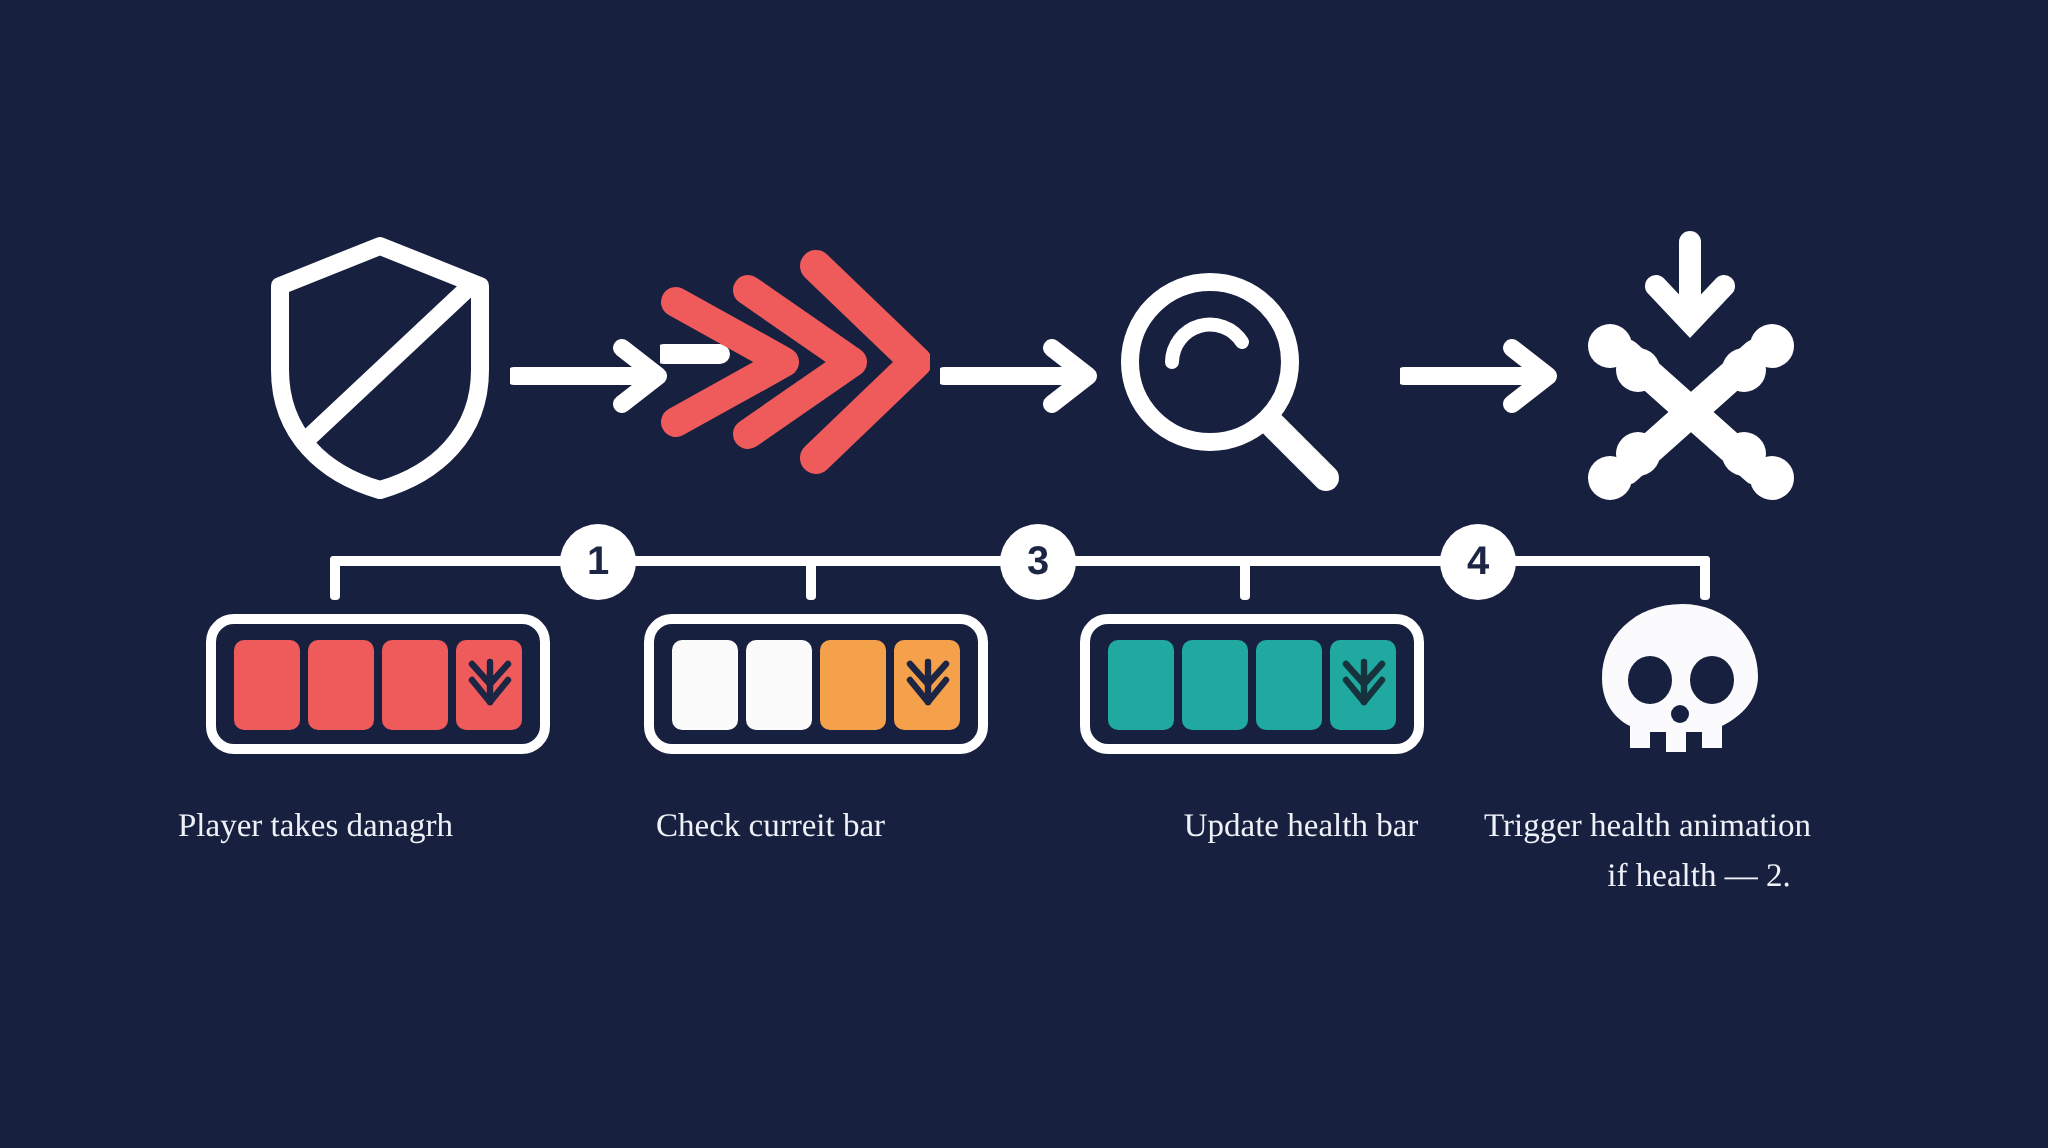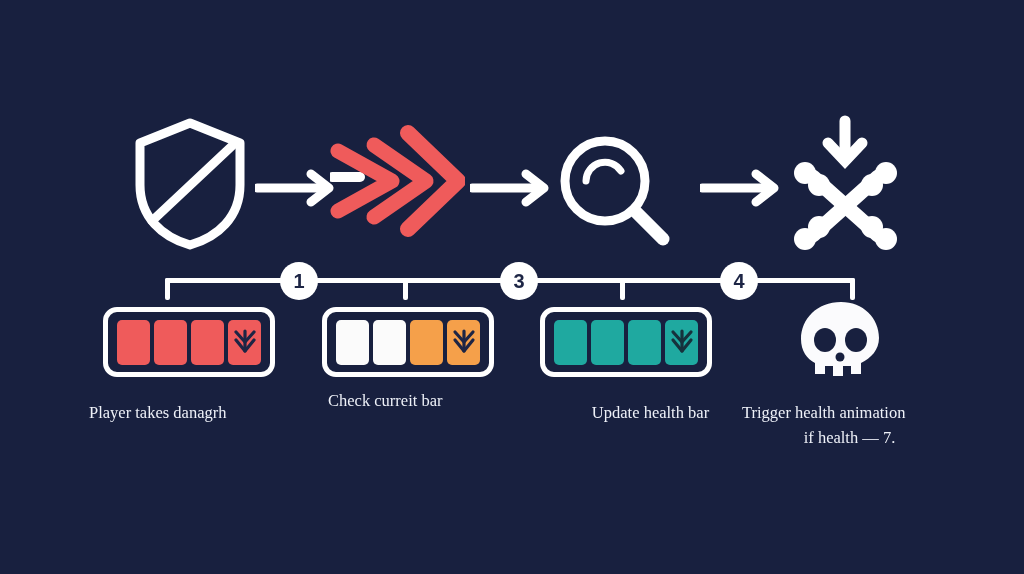--- a/index.html
+++ b/index.html
@@ -147,21 +147,21 @@
 
   
   .caption {
     position: absolute;
     color: #eef1f8;
     font-size: 16.5px;
     line-height: 25px;
     font-family: Liberation Serif, serif;
   }
   .cap-1 { left: 89px;  top: 400px; width: 230px; text-align: left; }
-  .cap-2 { left: 328px; top: 388px; width: 215px; text-align: left; }
+  .cap-2 { left: 328px; top: 400px; width: 215px; text-align: left; }
   .cap-3 { left: 543px; top: 400px; width: 215px; text-align: center; }
   .cap-4 { left: 742px; top: 400px; width: 215px; text-align: left; }
   .cap-line-2 { display: block; text-align: center; }
 </style>
 </head>
 <body style="background: rgb(24, 32, 63);">
 
 <div id="canvas" style="background: rgb(24, 32, 63);">
 
   <div class="icon-row">
@@ -300,16 +300,16 @@
       <ellipse cx="61" cy="40" rx="11" ry="12" fill="#18203f"></ellipse>
       <circle cx="45" cy="57" r="4.5" fill="#18203f"></circle>
     </svg>
   </div>
 
   <div class="caption cap-1">Player takes danagrh</div>
   <div class="caption cap-2">Check curreit bar</div>
   <div class="caption cap-3">Update health bar</div>
   <div class="caption cap-4">
     <span>Trigger health animation</span>
-    <span class="cap-line-2">if health — 7.</span>
+    <span class="cap-line-2">if health — 2.</span>
   </div>
 
 </div>
 
 </body></html>

